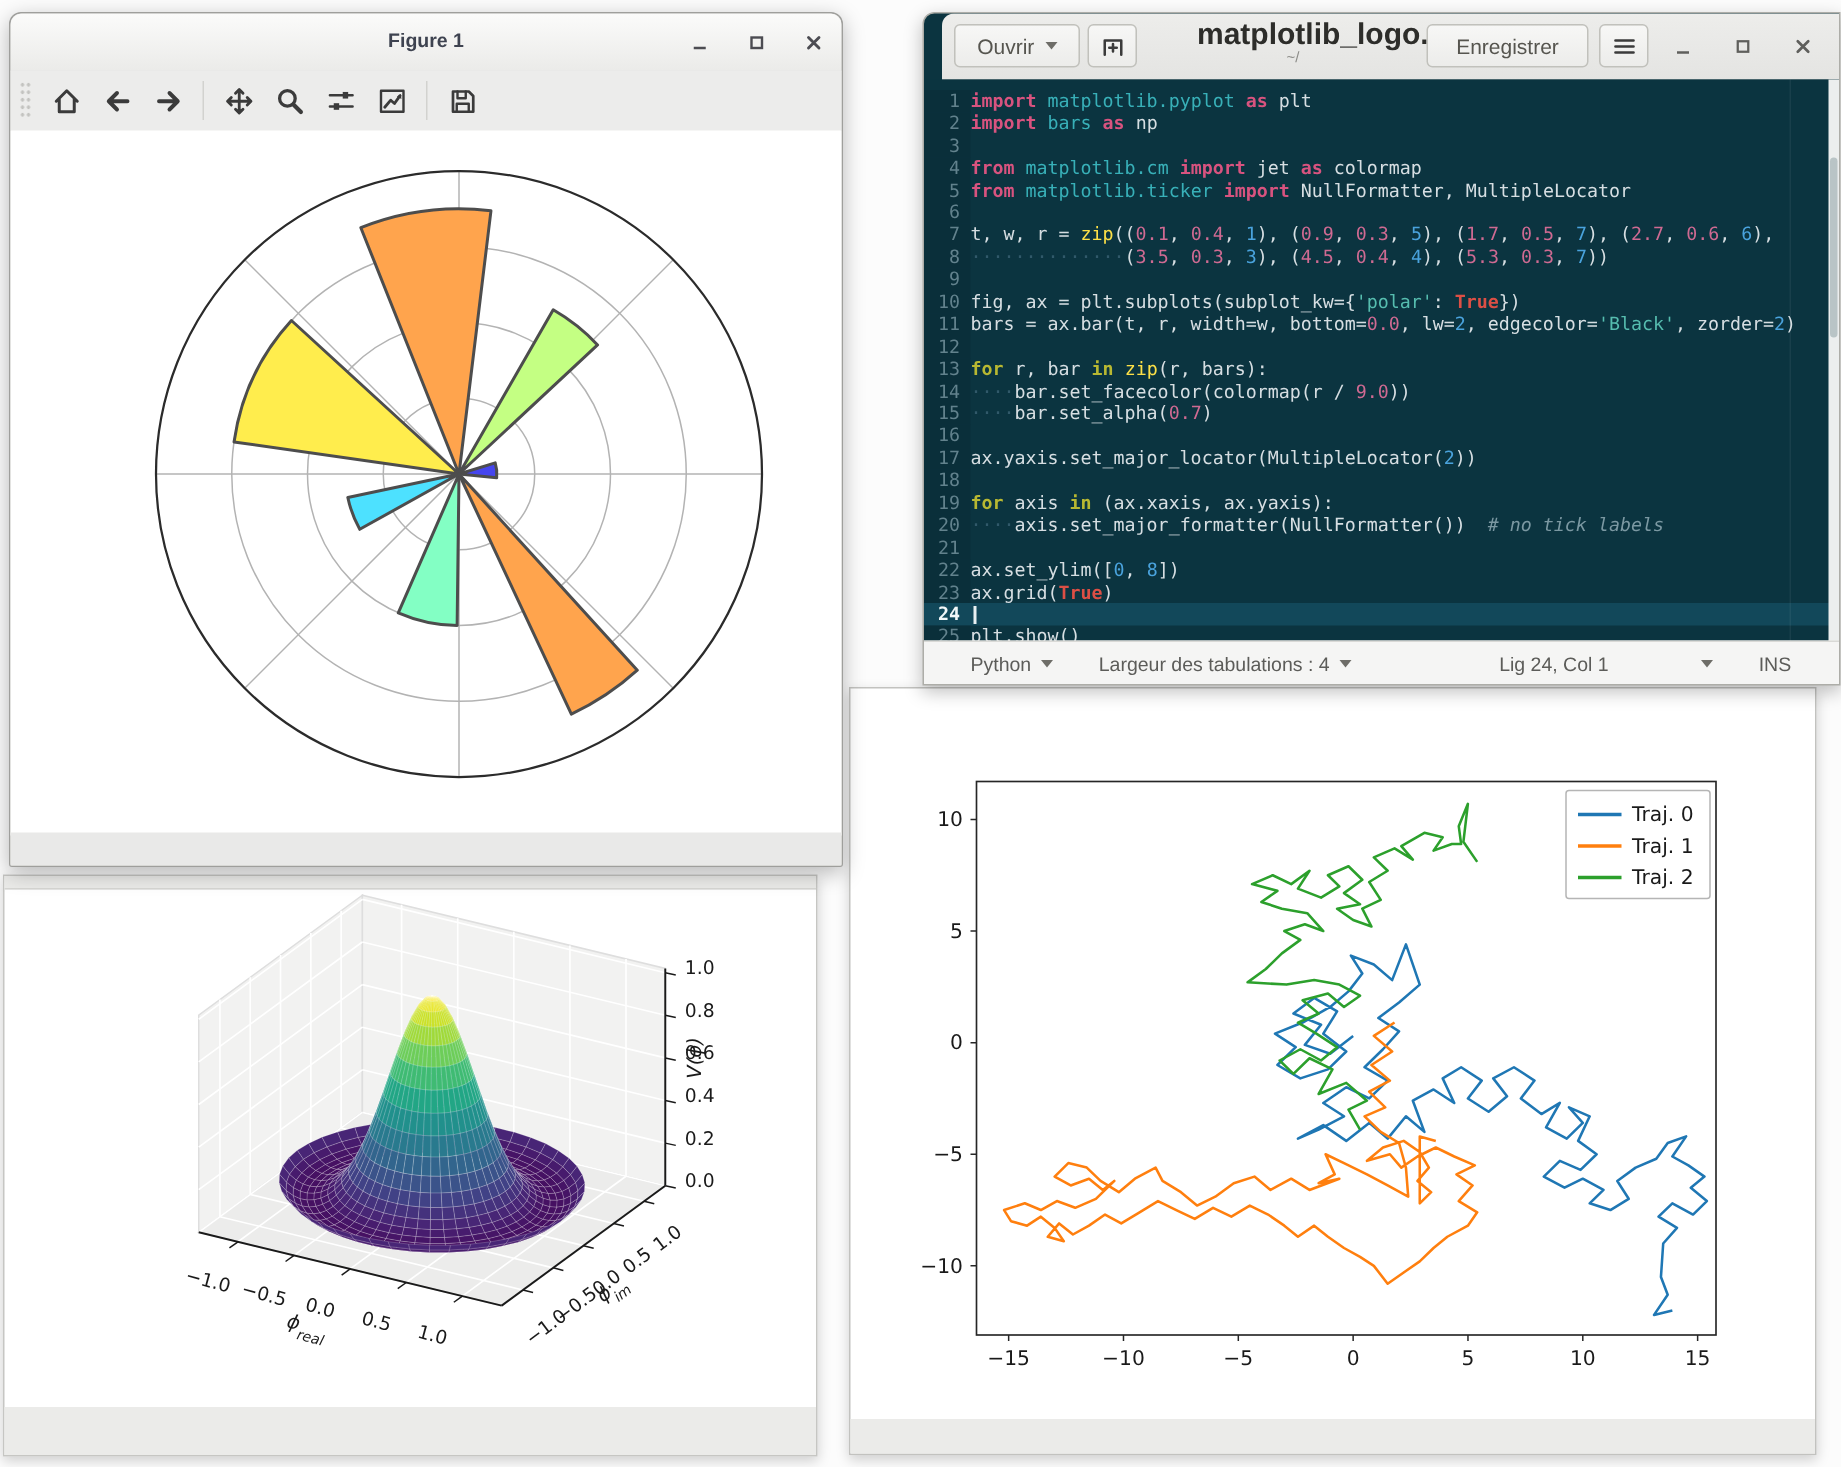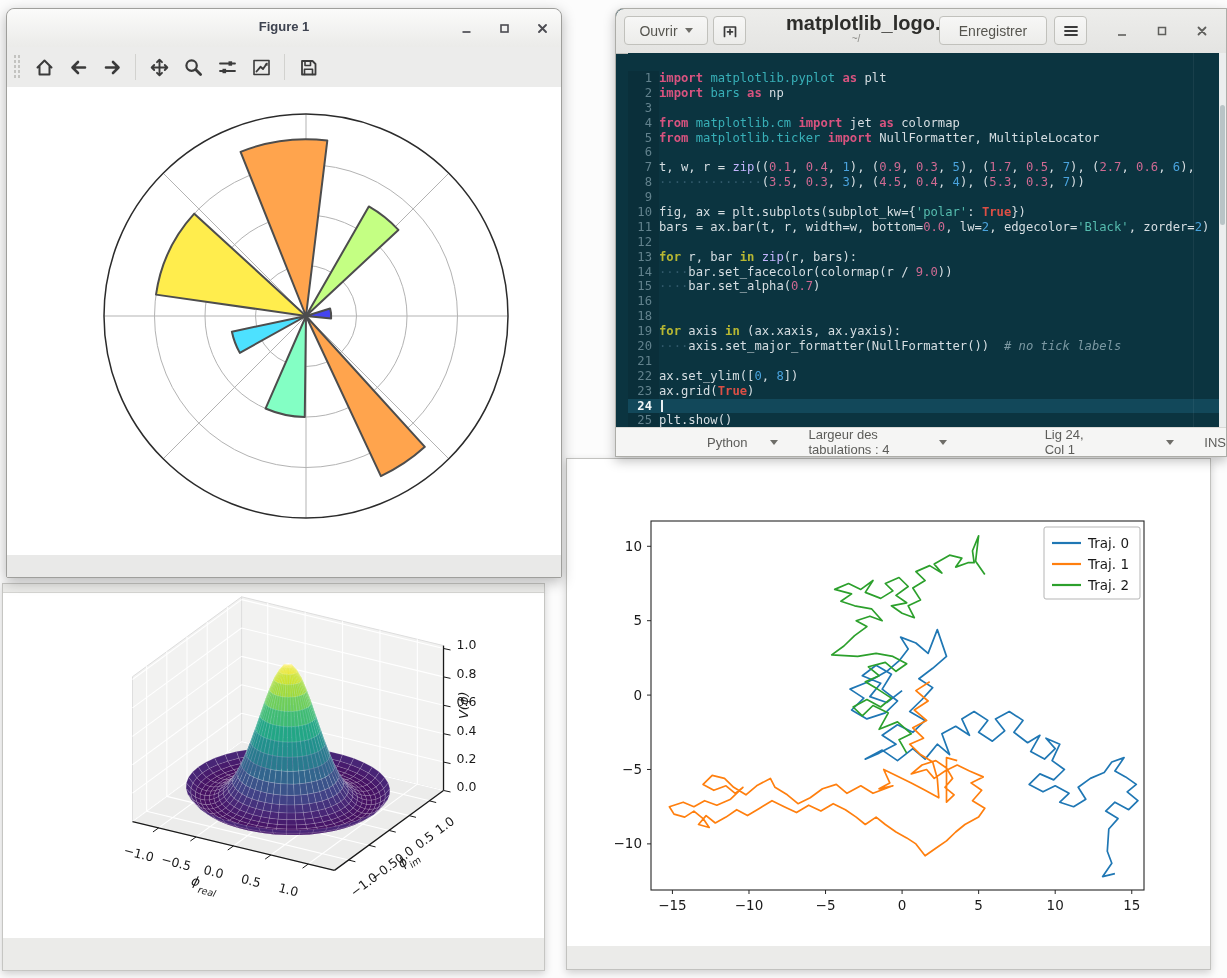--- a/index.html
+++ b/index.html
@@ -27,50 +27,50 @@
   .tbtn{width:30px;height:30px;display:flex;align-items:center;justify-content:center;
     margin-right:4px;border-radius:3px;}
   .tsep{width:1px;height:26px;background:#d2d2cf;margin:0 8px 0 4px;}
   #fig1-canvas{position:absolute;left:0;top:78px;width:100%;height:470px;background:#fff;}
   #fig1-strip{position:absolute;left:0;bottom:0;width:100%;height:22px;background:#e9e9e8;}
 
   
   #win-gedit{left:615px;top:8px;width:612px;height:449px;background:#0b3440;
     border:1px solid #adada8;border-top-left-radius:8px;
     box-shadow:0 4px 12px rgba(0,0,0,.25);z-index:30;}
-  #gedit-header{position:absolute;left:0;top:0;right:0;height:44px;
+  #gedit-header{position:absolute;left:12px;top:0;right:0;height:44px;
     background:linear-gradient(#ededeb,#e4e4e2);border-bottom:1px solid #bfbfbc;
     border-top-left-radius:8px;}
   .hbtn{position:absolute;top:7px;height:29px;box-sizing:border-box;
     border:1px solid #c1c1bc;border-radius:4px;
     background:linear-gradient(#f7f7f6,#ececea);color:#56554f;font-size:14px;
     display:flex;align-items:center;justify-content:center;cursor:default;}
   #gedit-titlebox{position:absolute;left:170px;right:300px;top:4px;text-align:center;}
   #gedit-title{font-size:20px;font-weight:bold;color:#2d2d2a;line-height:20px;}
   #gedit-subtitle{font-size:10px;color:#8c8c88;line-height:11px;}
   .gwinctrl{position:absolute;top:14px;width:18px;height:16px;
     display:flex;align-items:center;justify-content:center;}
   .caret-down{display:inline-block;width:0;height:0;border-left:4px solid transparent;
     border-right:4px solid transparent;border-top:5px solid #6e6d68;margin-left:7px;}
 
   
-  #gedit-code{position:absolute;left:12px;top:44px;right:0;height:377px;background:#0b3440;
+  #gedit-code{position:absolute;left:0;top:44px;right:0;height:377px;background:#0b3440;
     font-family:"DejaVu Sans Mono","Liberation Mono",monospace;font-size:12.2px;
-    overflow:hidden;padding-top:18px;}
+    overflow:hidden;padding-top:7px;}
   .cl{height:14.9px;line-height:14.9px;white-space:pre;position:relative;}
   .cl .ln{display:inline-block;width:24px;text-align:right;padding-right:7px;
     color:#62828d;background:#0a2f3a;}
   .cl.cur{background:#12485a;}
   .cl.cur .ln{color:#f2f7f8;background:#12485a;font-weight:bold;}
   .caret{display:inline-block;width:1.5px;height:12px;background:#e8f0f2;
     vertical-align:middle;margin-left:2px;}
   .tk-kw{color:#d8537f;font-weight:bold;}
   .tk-ctrl{color:#b8b832;font-weight:bold;}
   .tk-mod{color:#38b0b8;}
-  .tk-fn{color:#c4b5fd;}
+  .tk-fn{color:#fde047;}
   .tk-flt{color:#cf6a92;}
   .tk-int{color:#4aa3dd;}
   .tk-str{color:#56bdaf;}
   .tk-bool{color:#dc4f45;font-weight:bold;}
   .tk-com{color:#7b98a2;font-style:italic;}
   .tk-txt{color:#d6dee2;}
   .tk-dots{color:#31596a;}
   #margin-line{position:absolute;left:577px;top:44px;height:377px;width:1px;
     background:rgba(255,255,255,0.06);}
   #gedit-scrollbar{position:absolute;right:0;top:44px;width:7px;height:377px;background:#eceeee;}
@@ -1290,37 +1290,38 @@
         <div class="cl"><span class="ln">7</span><span class="tk-txt">t, w, r = </span><span class="tk-fn">zip</span><span class="tk-txt">((</span><span class="tk-flt">0.1</span><span class="tk-txt">, </span><span class="tk-flt">0.4</span><span class="tk-txt">, </span><span class="tk-int">1</span><span class="tk-txt">), (</span><span class="tk-flt">0.9</span><span class="tk-txt">, </span><span class="tk-flt">0.3</span><span class="tk-txt">, </span><span class="tk-int">5</span><span class="tk-txt">), (</span><span class="tk-flt">1.7</span><span class="tk-txt">, </span><span class="tk-flt">0.5</span><span class="tk-txt">, </span><span class="tk-int">7</span><span class="tk-txt">), (</span><span class="tk-flt">2.7</span><span class="tk-txt">, </span><span class="tk-flt">0.6</span><span class="tk-txt">, </span><span class="tk-int">6</span><span class="tk-txt">),</span></div>
         <div class="cl"><span class="ln">8</span><span class="tk-dots">··············</span><span class="tk-txt">(</span><span class="tk-flt">3.5</span><span class="tk-txt">, </span><span class="tk-flt">0.3</span><span class="tk-txt">, </span><span class="tk-int">3</span><span class="tk-txt">), (</span><span class="tk-flt">4.5</span><span class="tk-txt">, </span><span class="tk-flt">0.4</span><span class="tk-txt">, </span><span class="tk-int">4</span><span class="tk-txt">), (</span><span class="tk-flt">5.3</span><span class="tk-txt">, </span><span class="tk-flt">0.3</span><span class="tk-txt">, </span><span class="tk-int">7</span><span class="tk-txt">))</span></div>
         <div class="cl"><span class="ln">9</span></div>
         <div class="cl"><span class="ln">10</span><span class="tk-txt">fig, ax = plt.subplots(subplot_kw={</span><span class="tk-str">'polar'</span><span class="tk-txt">: </span><span class="tk-bool">True</span><span class="tk-txt">})</span></div>
         <div class="cl"><span class="ln">11</span><span class="tk-txt">bars = ax.bar(t, r, width=w, bottom=</span><span class="tk-flt">0.0</span><span class="tk-txt">, lw=</span><span class="tk-int">2</span><span class="tk-txt">, edgecolor=</span><span class="tk-str">'Black'</span><span class="tk-txt">, zorder=</span><span class="tk-int">2</span><span class="tk-txt">)</span></div>
         <div class="cl"><span class="ln">12</span></div>
         <div class="cl"><span class="ln">13</span><span class="tk-ctrl">for</span><span class="tk-txt"> r, bar </span><span class="tk-ctrl">in</span><span class="tk-txt"> </span><span class="tk-fn">zip</span><span class="tk-txt">(r, bars):</span></div>
         <div class="cl"><span class="ln">14</span><span class="tk-dots">····</span><span class="tk-txt">bar.set_facecolor(colormap(r / </span><span class="tk-flt">9.0</span><span class="tk-txt">))</span></div>
         <div class="cl"><span class="ln">15</span><span class="tk-dots">····</span><span class="tk-txt">bar.set_alpha(</span><span class="tk-flt">0.7</span><span class="tk-txt">)</span></div>
         <div class="cl"><span class="ln">16</span></div>
+        <div class="cl"><span class="ln">17</span><span class="tk-txt">ax.yaxis.set_major_locator(MultipleLocator(</span><span class="tk-int">2</span><span class="tk-txt">))</span></div>
         <div class="cl"><span class="ln">18</span></div>
         <div class="cl"><span class="ln">19</span><span class="tk-ctrl">for</span><span class="tk-txt"> axis </span><span class="tk-ctrl">in</span><span class="tk-txt"> (ax.xaxis, ax.yaxis):</span></div>
         <div class="cl"><span class="ln">20</span><span class="tk-dots">····</span><span class="tk-txt">axis.set_major_formatter(NullFormatter())  </span><span class="tk-com"># no tick labels</span></div>
         <div class="cl"><span class="ln">21</span></div>
         <div class="cl"><span class="ln">22</span><span class="tk-txt">ax.set_ylim([</span><span class="tk-int">0</span><span class="tk-txt">, </span><span class="tk-int">8</span><span class="tk-txt">])</span></div>
         <div class="cl"><span class="ln">23</span><span class="tk-txt">ax.grid(</span><span class="tk-bool">True</span><span class="tk-txt">)</span></div>
         <div class="cl cur"><span class="ln">24</span><span class="caret"></span></div>
         <div class="cl"><span class="ln">25</span><span class="tk-txt">plt.show()</span></div>
       </div>
   </div>
   <div id="margin-line"></div>
   <div id="gedit-scrollbar">
     <div id="gedit-thumb"></div>
   </div>
 
   <div id="gedit-status">
-    <div class="sb-item" style="margin-left:91px;gap:16px;">
+    <div class="sb-item" style="margin-left:31px;">
       <span>Python</span>
       <span class="caret-down"></span>
     </div>
     <div class="sb-item">
       <span>Largeur des tabulations : 4</span>
       <span class="caret-down"></span>
     </div>
     <div class="sb-item" style="margin-left:98px;">
       <span>Lig 24, Col 1</span>
     </div>

